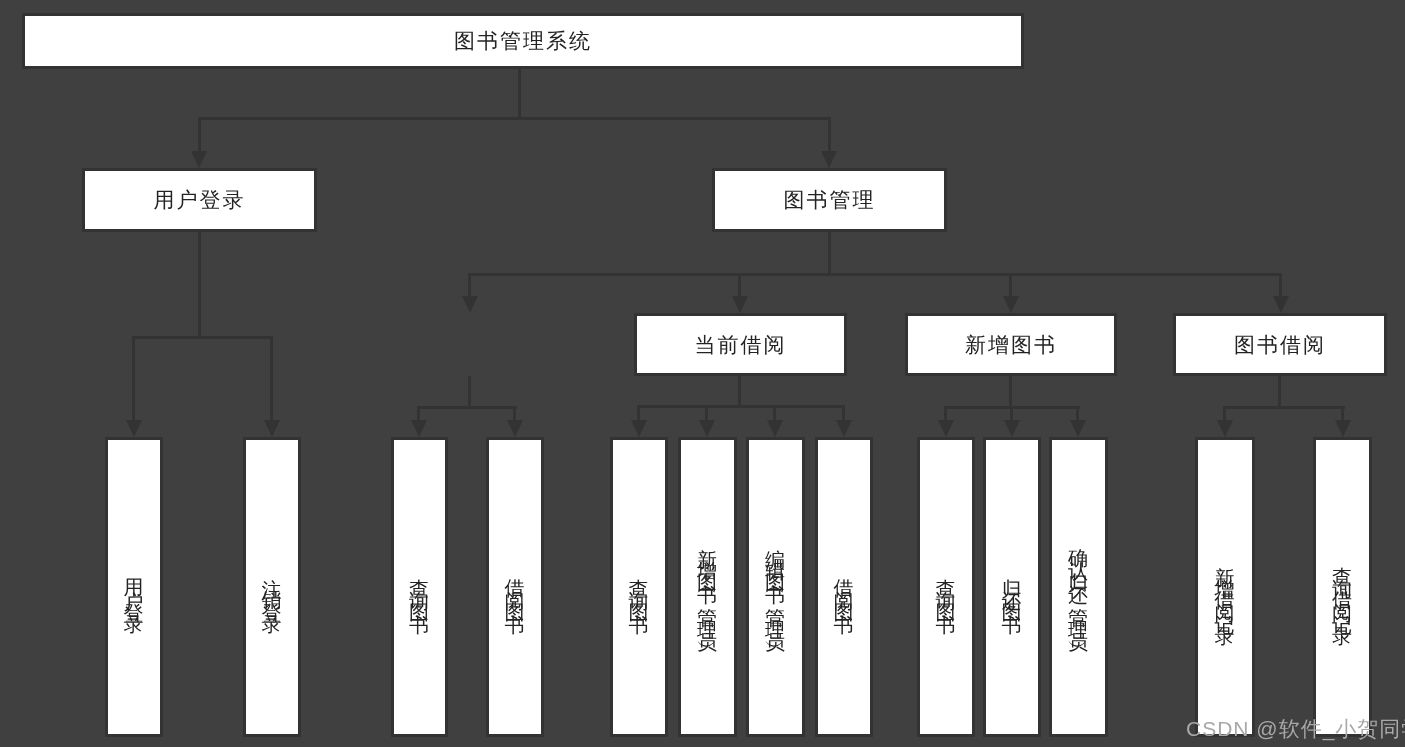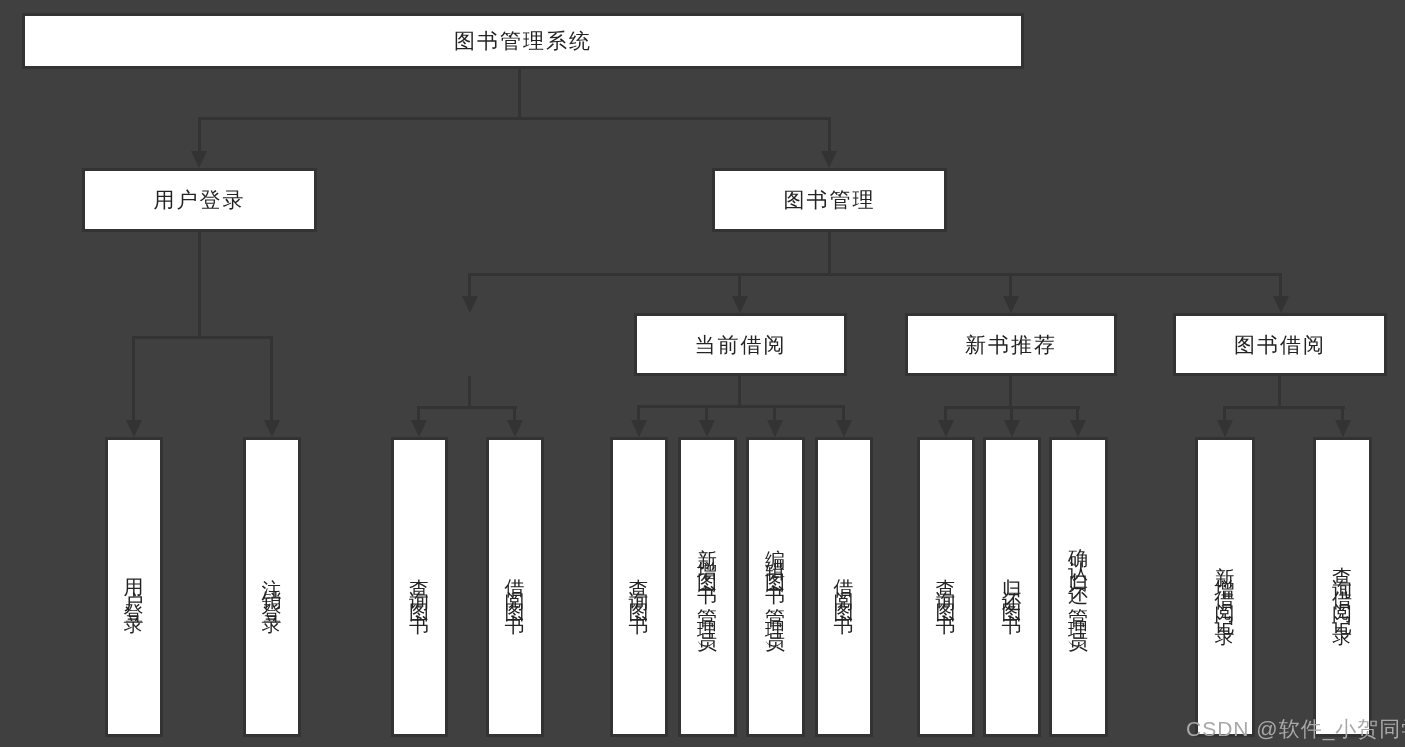--- a/index.html
+++ b/index.html
@@ -70,21 +70,21 @@
   <div class="ar" style="left:732px;top:296px"></div>
   <div class="vl" style="left:1009px;top:273px;height:27px"></div>
   <div class="ar" style="left:1003px;top:296px"></div>
   <div class="vl" style="left:1279px;top:273px;height:27px"></div>
   <div class="ar" style="left:1273px;top:296px"></div>
 
   <div class="node" style="left:634px;top:313px;width:213px;height:63px">
     <span>当前借阅</span>
   </div>
   <div class="node" style="left:905px;top:313px;width:212px;height:63px">
-    <span>新书推荐</span>
+    <span>新增图书</span>
   </div>
   <div class="node" style="left:1173px;top:313px;width:214px;height:63px">
     <span>图书借阅</span>
   </div>
 
   <div class="vl" style="left:468px;top:376px;height:33px"></div>
   <div class="hl" style="left:417px;top:406px;width:100px"></div>
   <div class="vl" style="left:417px;top:406px;height:16px"></div>
   <div class="ar" style="left:411px;top:420px"></div>
   <div class="vl" style="left:513px;top:406px;height:16px"></div>

